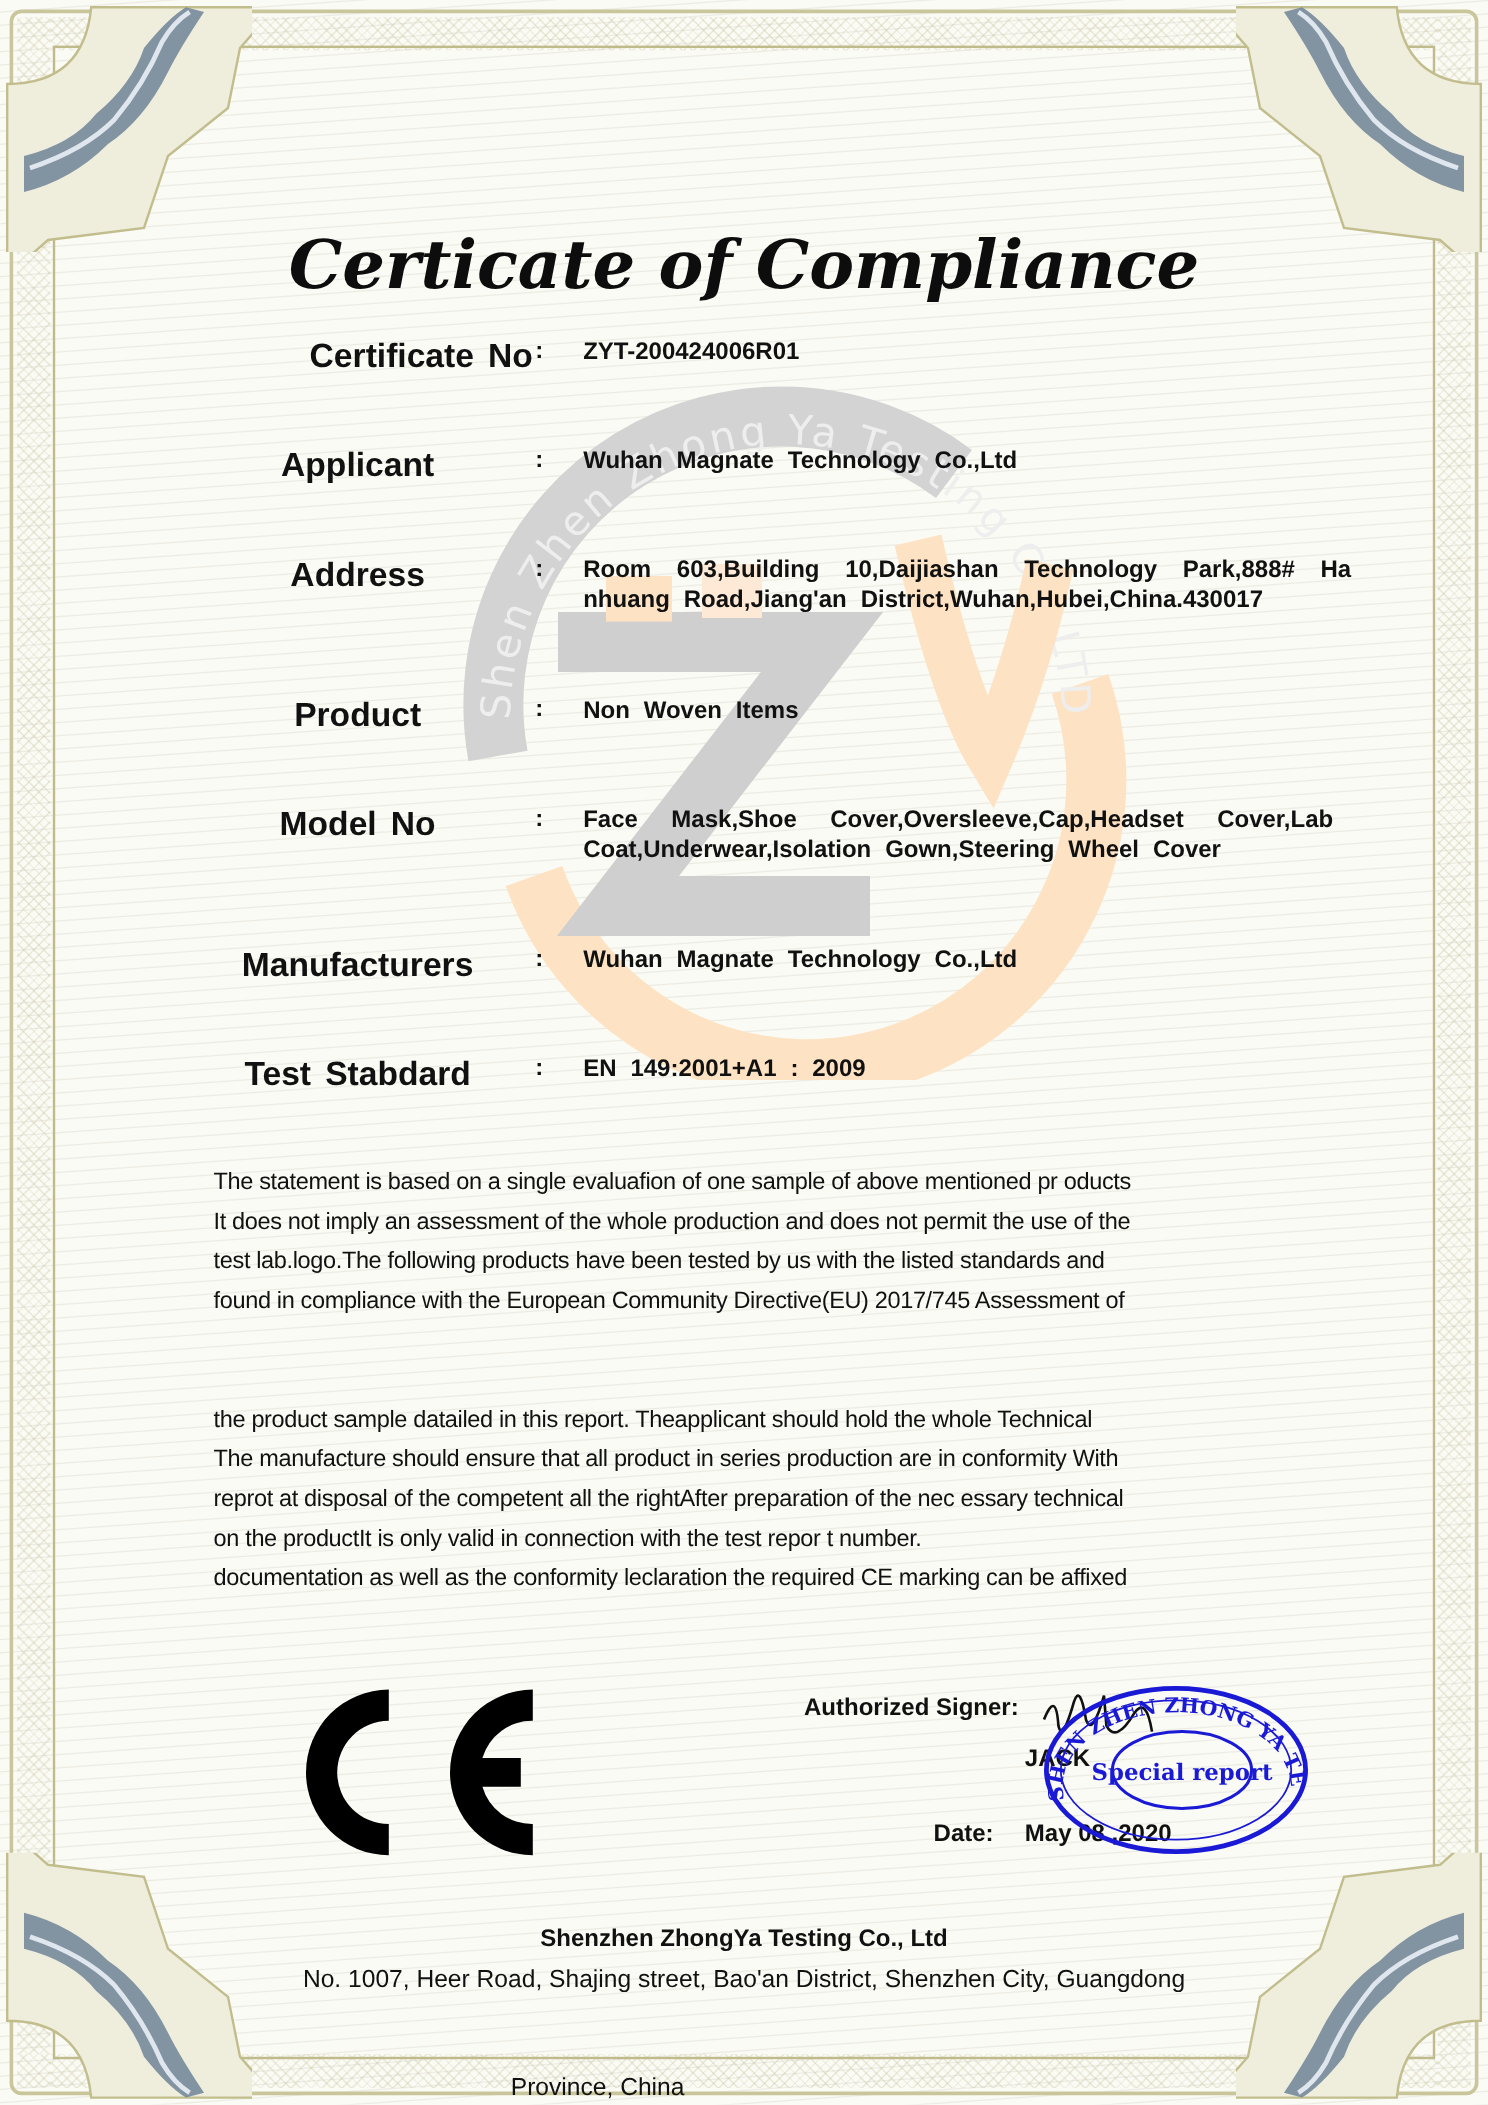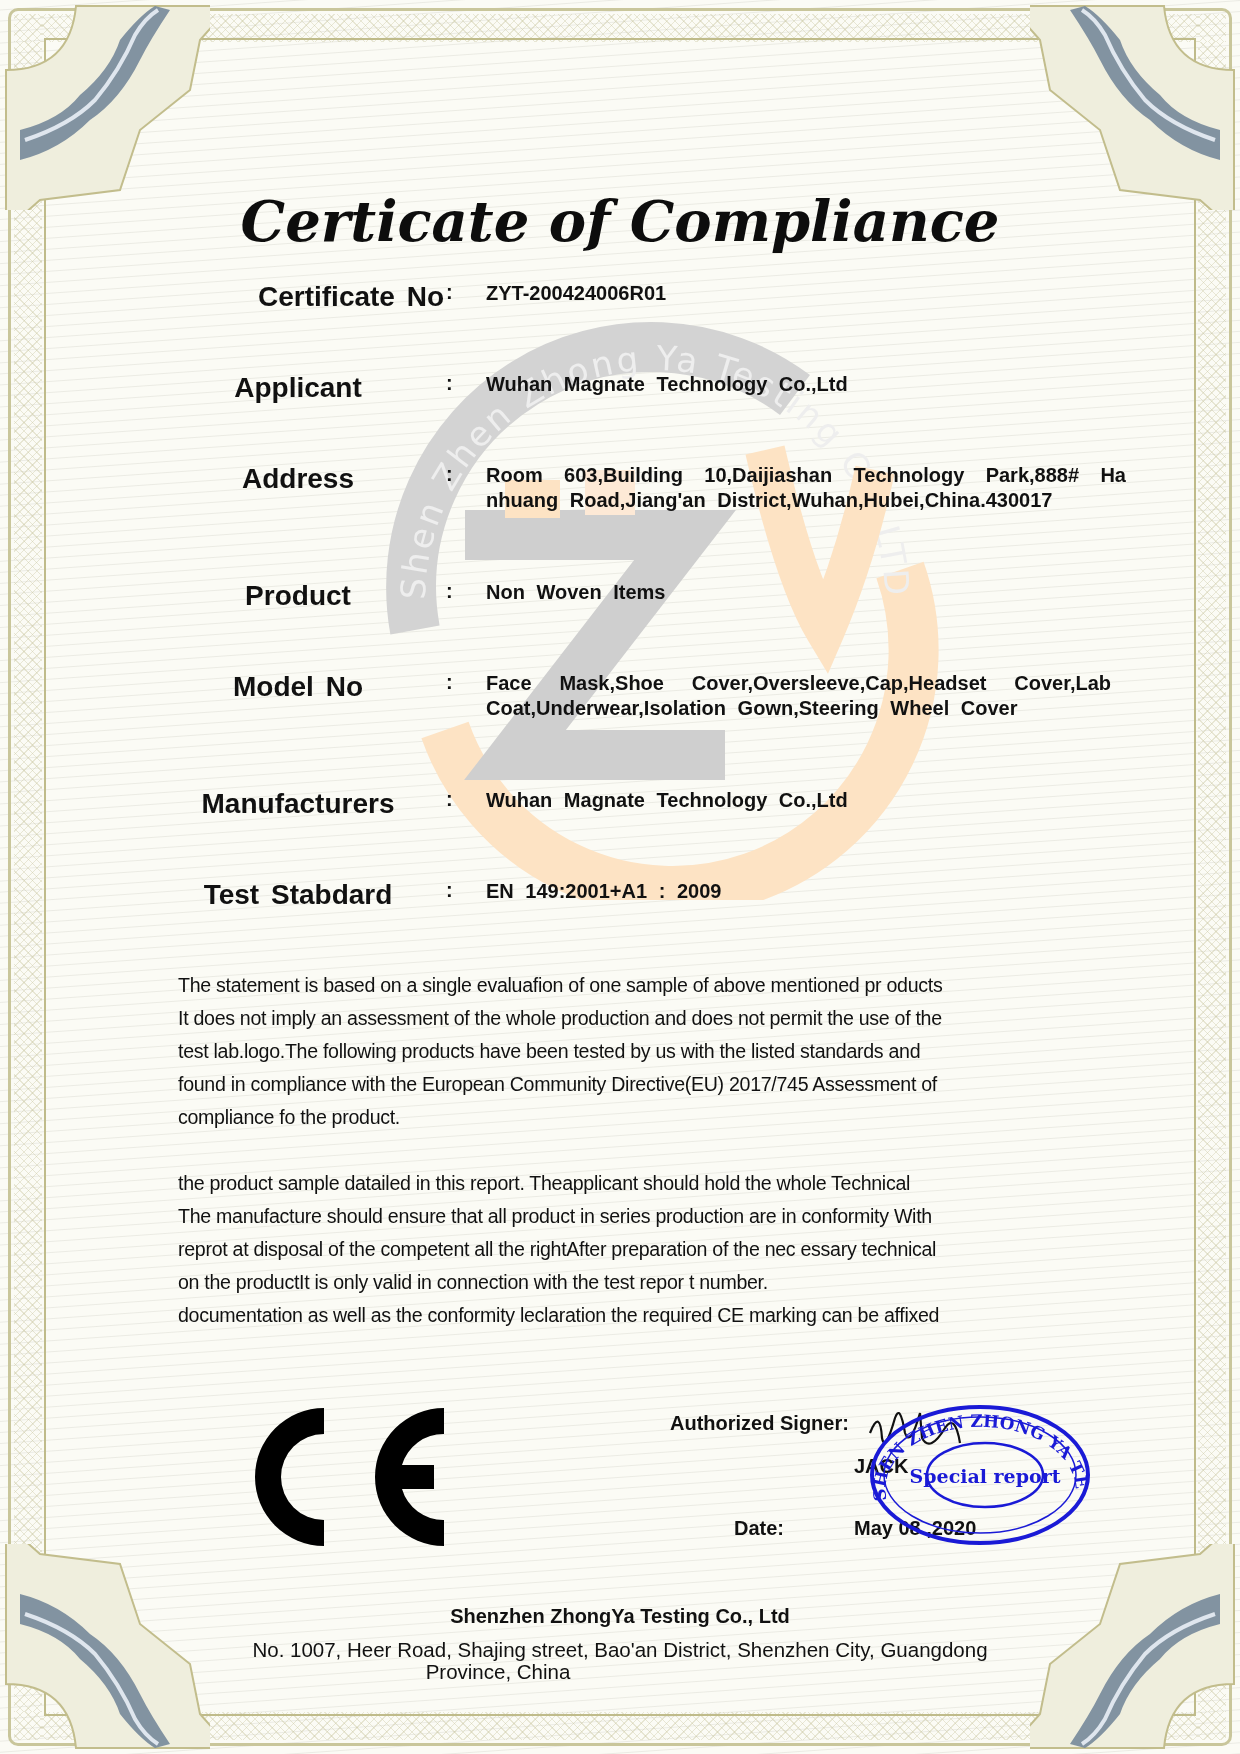--- a/index.html
+++ b/index.html
@@ -35,30 +35,30 @@
   .field .value.nowrap{white-space:nowrap;}
   .label.cert{left:258px;text-align:left;width:auto;}
 
   .para{position:absolute;left:178px;width:900px;font-size:19.6px;line-height:33px;color:#111;letter-spacing:-0.3px;}
 
   .ce{position:absolute;left:244px;top:1400px;width:205px;height:154px;}
   .ce svg{width:100%;height:100%;}
 
   .sig-label{position:absolute;left:670px;top:1412px;font-weight:bold;font-size:20px;}
   .signer-name{position:absolute;left:854px;top:1455px;font-weight:bold;font-size:20px;}
-  .date-label{position:absolute;left:734px;top:1517px;font-weight:bold;font-size:20px;}
+  .date-label{position:absolute;left:778px;top:1517px;font-weight:bold;font-size:20px;}
   .date-value{position:absolute;left:854px;top:1517px;font-weight:bold;font-size:20px;}
   .signature{position:absolute;left:860px;top:1398px;width:120px;height:60px;}
   .stamp{position:absolute;left:865px;top:1400px;width:230px;height:150px;}
   .stamp svg,.signature svg{width:100%;height:100%;}
 
   .footer{position:absolute;left:0;width:1240px;text-align:center;}
   .footer .company{position:absolute;top:1605px;width:1240px;font-weight:bold;font-size:20px;}
   .footer .addr1{position:absolute;top:1638px;width:1240px;font-size:20.5px;}
-  .footer .addr2{position:absolute;top:1660px;width:996px;font-size:20.5px;}
+  .footer .addr2{position:absolute;top:1728px;width:996px;font-size:20.5px;}
 </style>
 </head>
 <body>
 
 <div class="paper">
   <div class="frame-outer"></div>
   <div class="frame-band"></div>
   <div class="frame-inner"></div>
 
   <div class="corner c-tl">
@@ -147,21 +147,20 @@
     <span class="label">Test Stabdard</span>
     <span class="colon">:</span>
     <span class="value nowrap">EN 149:2001+A1 : 2009</span>
   </div>
 
   <div class="para" style="top:969px">
     <div>The statement is based on a single evaluafion of one sample of above mentioned pr oducts</div>
     <div>It does not imply an assessment of the whole production and does not permit the use of the</div>
     <div>test lab.logo.The following products have been tested by us with the listed standards and</div>
     <div>found in compliance with the European Community Directive(EU) 2017/745 Assessment of</div>
-    <div>compliance fo the product.</div>
   </div>
   <div class="para" style="top:1167px">
     <div>the product sample datailed in this report. Theapplicant should hold the whole Technical</div>
     <div>The manufacture should ensure that all product in series production are in conformity With</div>
     <div>reprot at disposal of the competent all the rightAfter preparation of the nec essary technical</div>
     <div>on the productIt is only valid in connection with the test repor t number.</div>
     <div>documentation as well as the conformity leclaration the required CE marking can be affixed</div>
   </div>
 
   <div class="ce">

